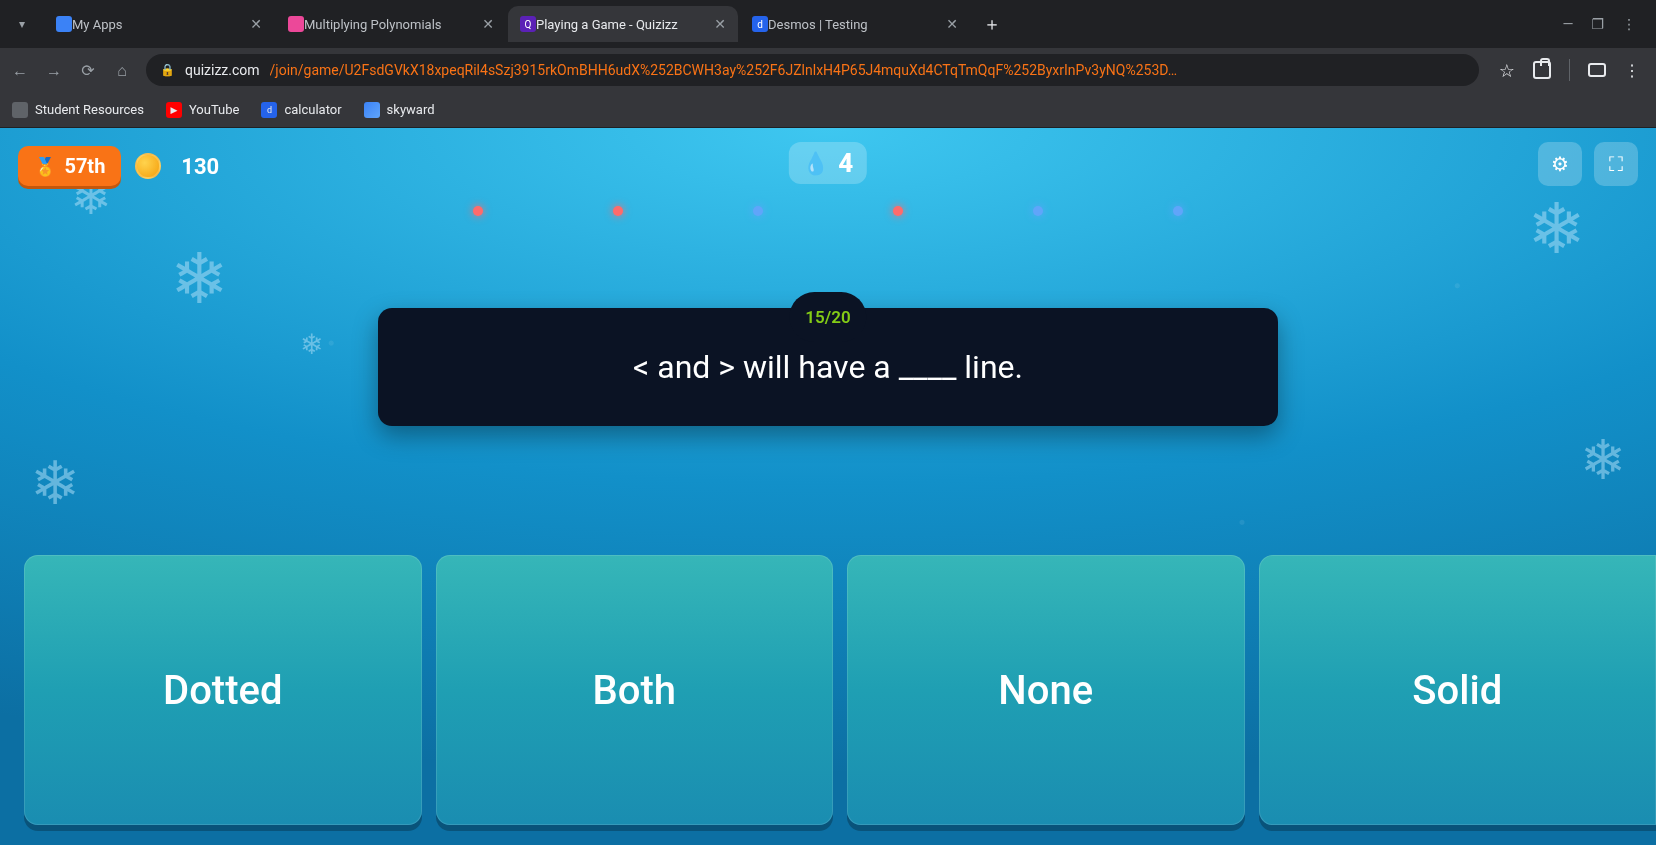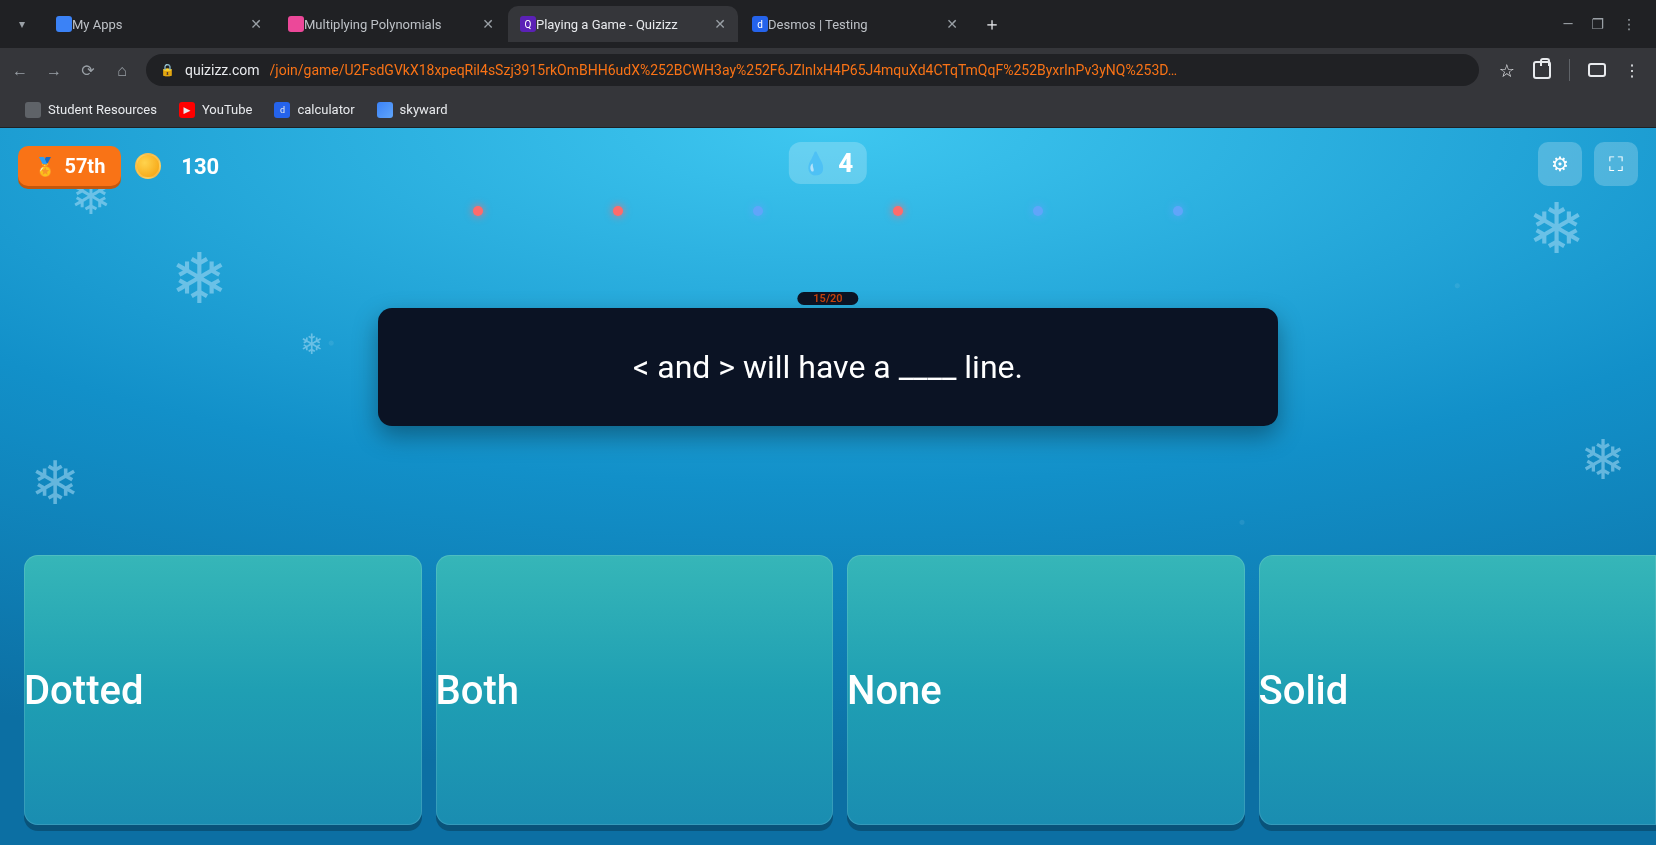--- a/index.html
+++ b/index.html
@@ -77,21 +77,21 @@
   .ext-box { width:18px;height:18px;border:2px solid #e8eaed;border-radius:3px;position:relative;}
   .ext-box::after{content:"";position:absolute;top:-5px;left:5px;width:6px;height:6px;border:2px solid #e8eaed;border-bottom:none;border-radius:3px 3px 0 0;}
   .cast { width:18px;height:14px;border:2px solid #e8eaed;border-radius:3px;position:relative;}
   .divider { width:1px;height:22px;background:#5f6368;}
 
   .bookmarks {
     display:flex; align-items:center;
     height:36px;
     background:#35363a;
     border-bottom:1px solid #202124;
-    padding:0 25px;
+    padding:0 12px;
     gap:22px;
     font-size:13px;
     color:#e8eaed;
   }
   .bm { display:flex; align-items:center; gap:7px; }
   .bm-ico { width:16px;height:16px;border-radius:3px;display:flex;align-items:center;justify-content:center;font-size:9px;}
   .bm-folder{background:#5f6368;}
   .bm-yt{background:#ff0000;}
   .bm-calc{background:#2563eb;}
   .bm-sky{background:linear-gradient(135deg,#3b82f6,#60a5fa);}
@@ -151,37 +151,37 @@
   .dot{width:10px;height:10px;border-radius:50%;background:rgba(255,255,255,.5);box-shadow:0 0 8px rgba(255,255,255,.6);}
   .dot.r{background:#ff6b6b;box-shadow:0 0 8px #ff6b6b;}
   .dot.b{background:#60a5fa;box-shadow:0 0 8px #60a5fa;}
 
   .question-wrap{
     position:absolute;top:180px;left:50%;transform:translateX(-50%);
     width:900px;
   }
   .q-counter{
     position:absolute;top:-16px;left:50%;transform:translateX(-50%);
-    background:#0b1324;color:#c2410c;border-radius:999px;padding:0 16px;font-size:11px;font-weight:600;
+    background:#0b1324;color:#84cc16;border-radius:999px;padding:15px 16px;font-size:17px;font-weight:600;
     z-index:2;
   }
   .question{
     background:#0b1324;color:#fff;border-radius:14px;
     padding:40px 30px;text-align:center;font-size:32px;
     box-shadow:0 10px 24px rgba(0,0,0,.35);
   }
 
   .answers{
     position:absolute;left:24px;right:0;bottom:20px;
     display:flex;gap:14px;
   }
   .answer{
     flex:1;min-height:270px;border-radius:14px;
     background:linear-gradient(180deg,#36b6b8 0%,#1f9fb3 50%,#1a8db1 100%);
-    display:flex;align-items:center;
+    display:flex;align-items:center;justify-content:center;
     color:#fff;font-size:40px;font-weight:500;
     box-shadow:inset 0 0 0 1px rgba(255,255,255,.12),0 6px 0 rgba(0,0,0,.25);
     cursor:pointer;
   }
   .answer:last-child{border-radius:14px 0 0 14px;}
 </style>
 </head>
 <body>
 
 <div class="browser-chrome">

